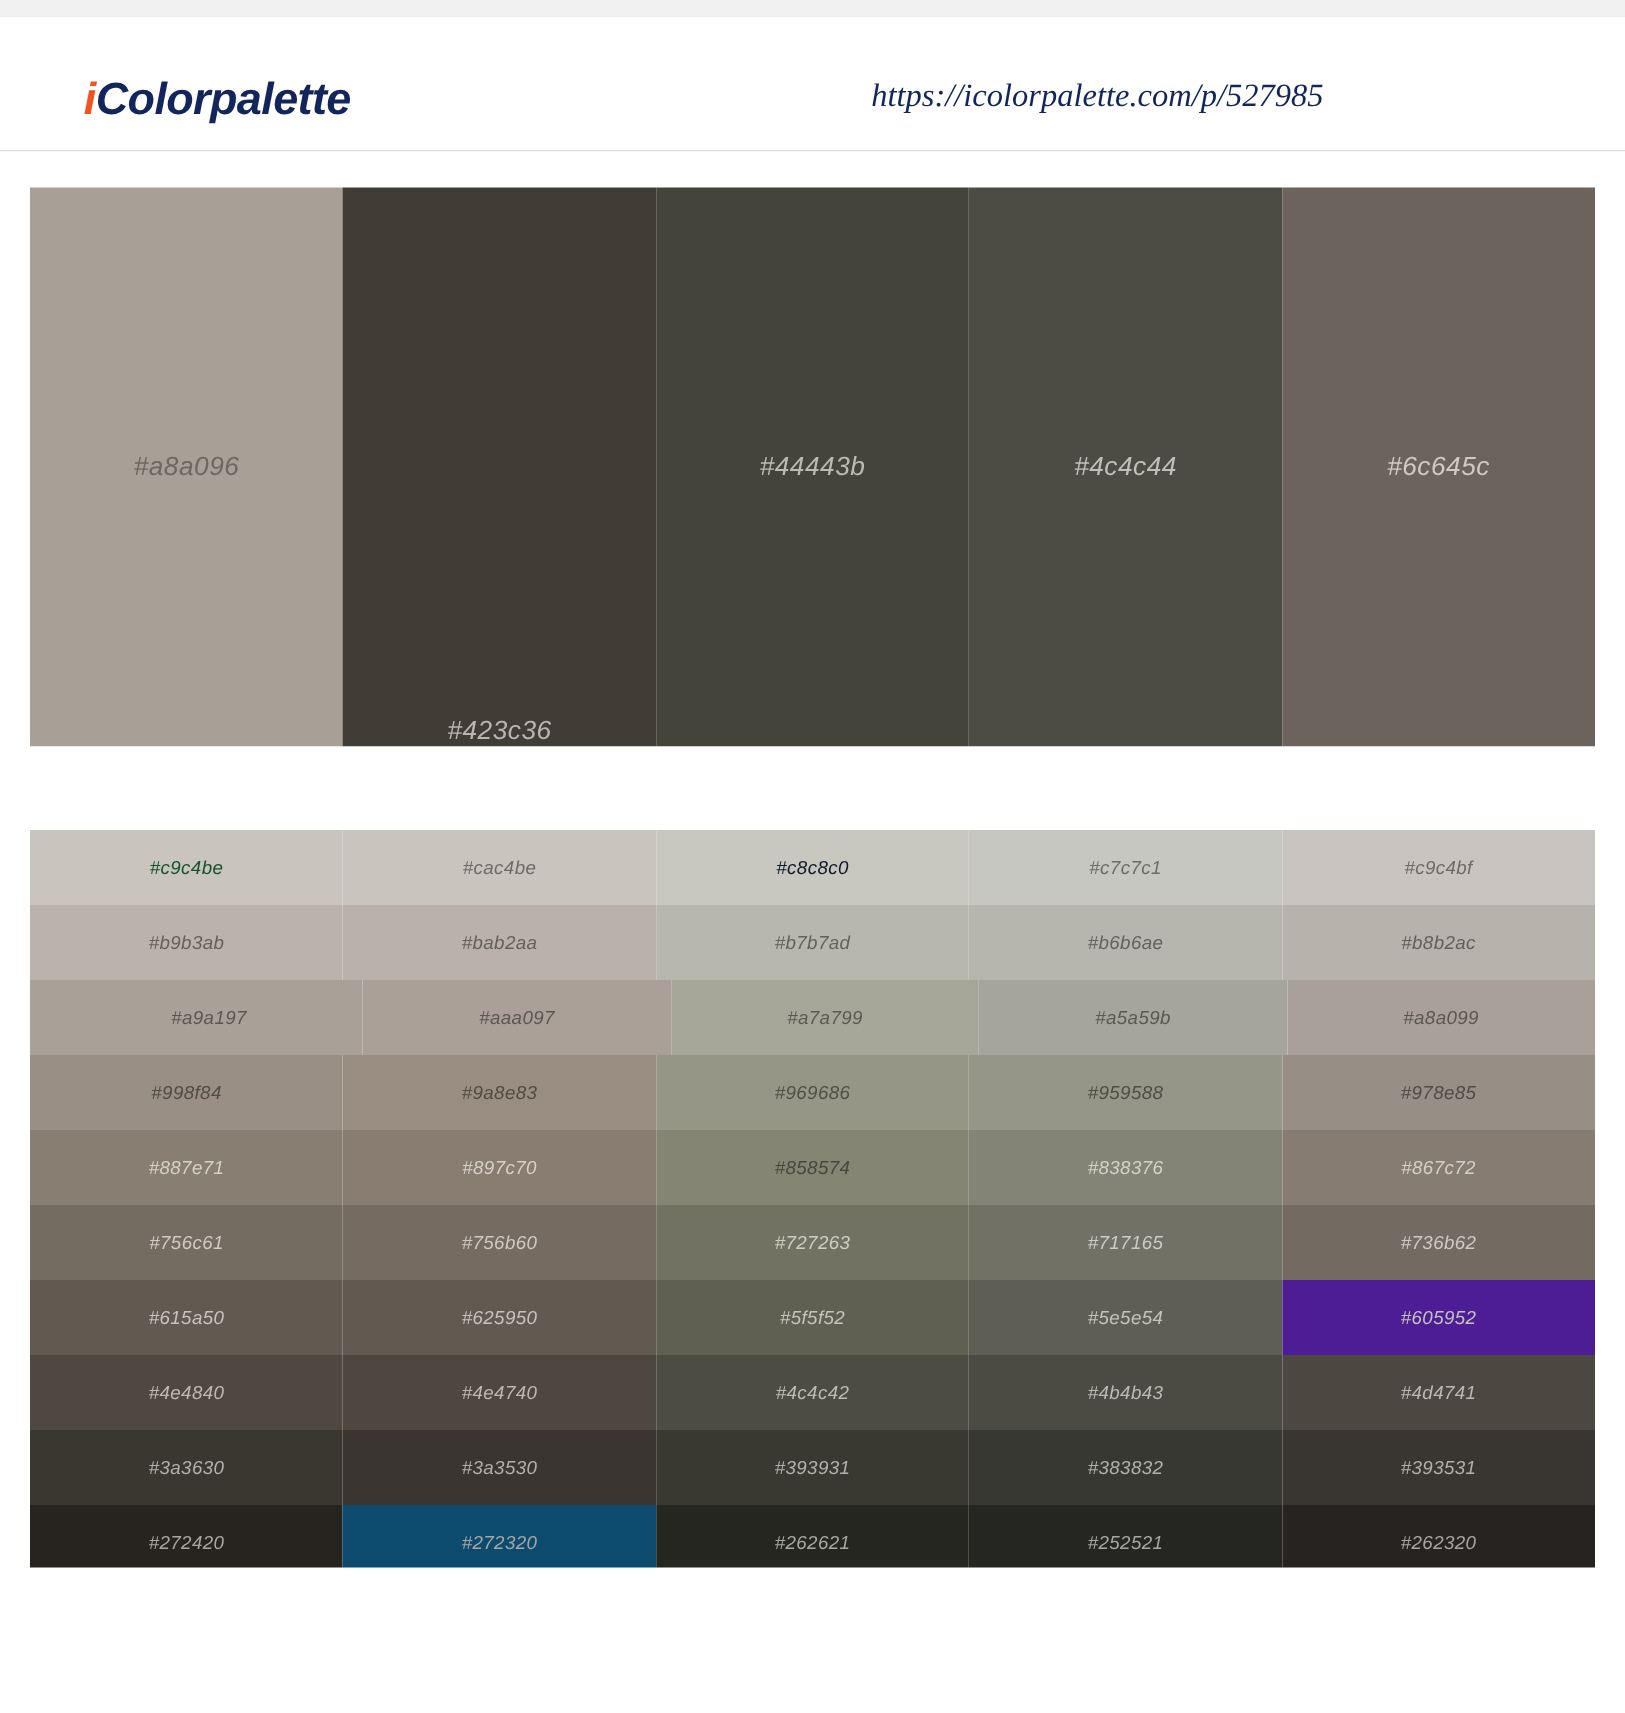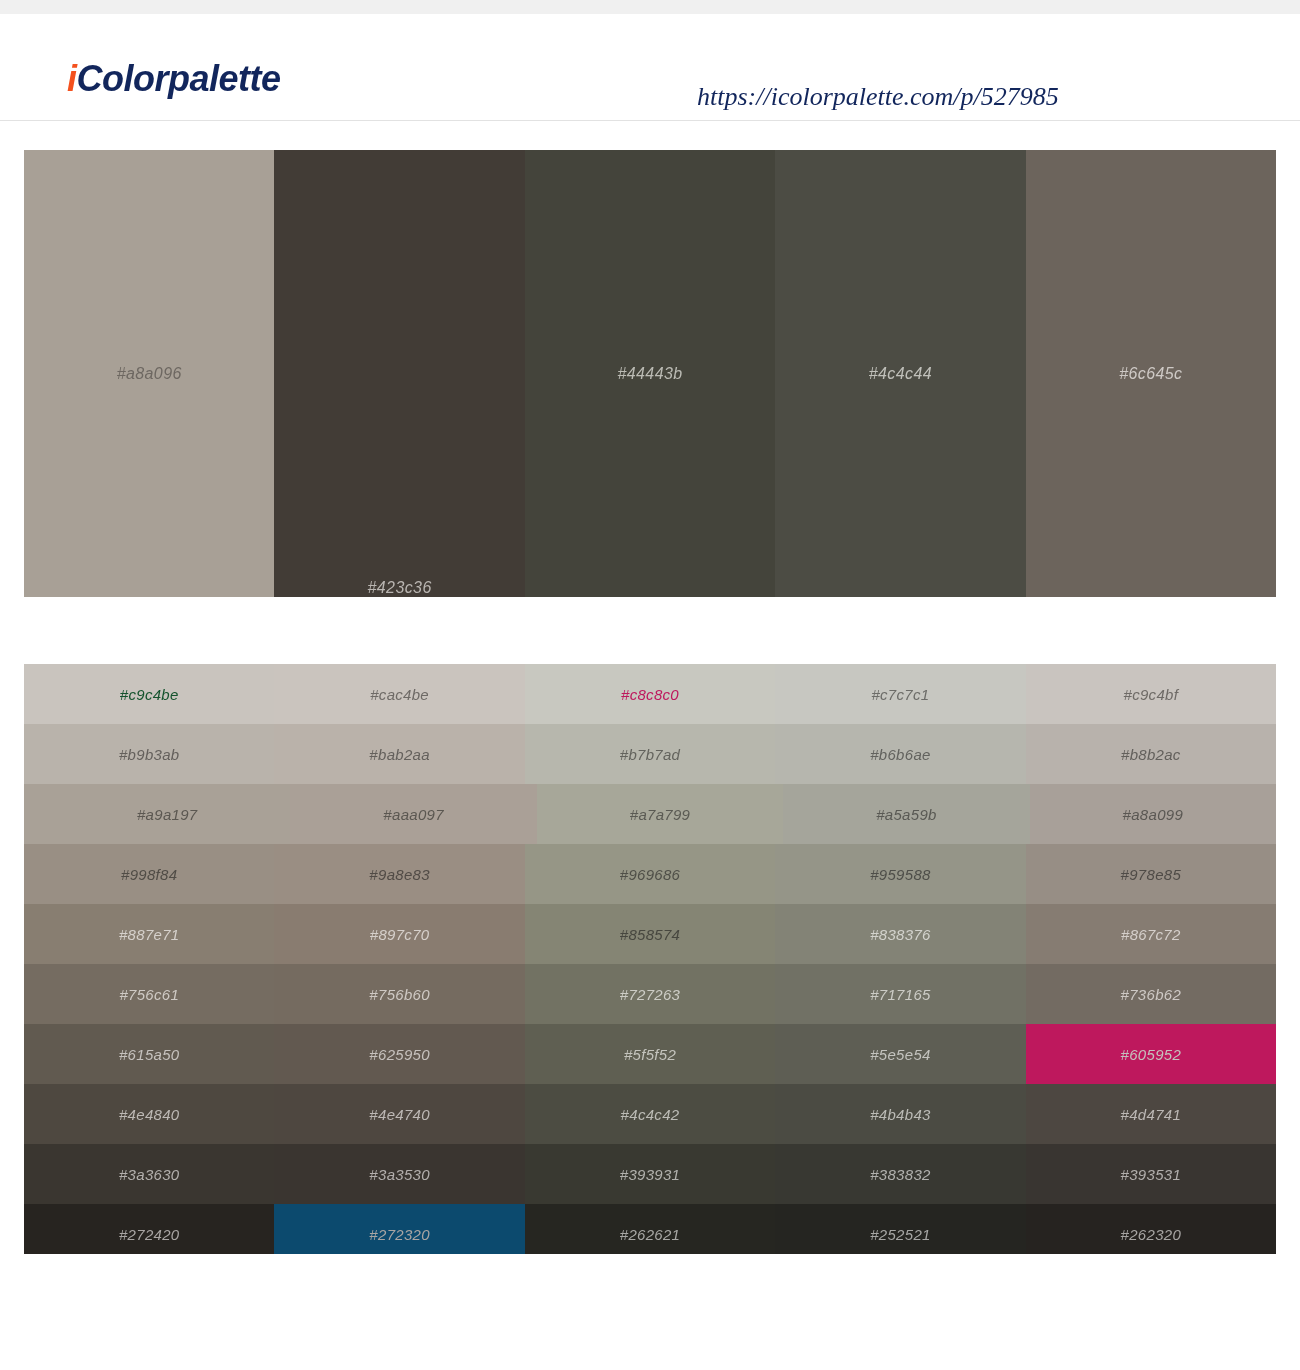--- a/index.html
+++ b/index.html
@@ -44,21 +44,21 @@
     font-weight: bold;
     letter-spacing: -0.5px;
     white-space: nowrap;
   }
   .logo .logo-i { color: #f4511e; }
   .logo .logo-rest { color: #12265c; }
 
   .page-url {
     position: absolute;
     left: 697px;
-    top: 68px;
+    top: 48px;
     font-family: "Liberation Serif", serif;
     font-size: 26px;
     color: #12265c;
     white-space: nowrap;
   }
 
   
   .swatch-band {
     position: absolute;
     left: 24px;
@@ -68,21 +68,21 @@
     display: flex;
   }
   .swatch {
     flex: 1 1 0;
     position: relative;
     display: flex;
     align-items: center;
     justify-content: center;
   }
   .swatch-label {
-    font-size: 16px;
+    font-size: 21px;
     letter-spacing: 0.4px;
     white-space: nowrap;
   }
 
   
   .shades-table {
     position: absolute;
     left: 24px;
     top: 664px;
     width: 1252px;
@@ -143,21 +143,21 @@
       </div>
       <div class="swatch" style="background: rgb(108, 100, 92);">
         <span class="swatch-label" style="color: rgb(207, 202, 198);">#6c645c</span>
       </div>
     </div>
 
   <div class="shades-table">
       <div class="shade-row">
         <div class="shade-cell" style="background: rgb(201, 196, 190); color: #14532d;">#c9c4be</div>
         <div class="shade-cell" style="background: rgb(202, 196, 190); color: rgb(110, 106, 102);">#cac4be</div>
-        <div class="shade-cell" style="background: rgb(200, 200, 192); color: #be185d; text-align: center;">#c8c8c0</div>
+        <div class="shade-cell" style="background: rgb(200, 200, 192); color: #0f172a; text-align: center;">#c8c8c0</div>
         <div class="shade-cell" style="background: rgb(199, 199, 193); color: rgb(108, 108, 104);">#c7c7c1</div>
         <div class="shade-cell" style="background: rgb(201, 196, 191); color: rgb(110, 106, 102);">#c9c4bf</div>
       </div>
       <div class="shade-row">
         <div class="shade-cell" style="background: rgb(185, 179, 171); color: rgb(100, 96, 92);">#b9b3ab</div>
         <div class="shade-cell" style="background: rgb(186, 178, 170); color: rgb(100, 96, 92);">#bab2aa</div>
         <div class="shade-cell" style="background: rgb(183, 183, 173); color: rgb(99, 99, 93);">#b7b7ad</div>
         <div class="shade-cell" style="background: rgb(182, 182, 174); color: rgb(98, 98, 94);">#b6b6ae</div>
         <div class="shade-cell" style="background: rgb(184, 178, 172); color: rgb(99, 96, 92);">#b8b2ac</div>
       </div>
@@ -187,21 +187,21 @@
         <div class="shade-cell" style="background: rgb(117, 107, 96); color: rgb(207, 201, 196);">#756b60</div>
         <div class="shade-cell" style="background: rgb(114, 114, 99); color: rgb(205, 205, 198);">#727263</div>
         <div class="shade-cell" style="background: rgb(113, 113, 101); color: rgb(204, 204, 198);">#717165</div>
         <div class="shade-cell" style="background: rgb(115, 107, 98); color: rgb(206, 201, 197);">#736b62</div>
       </div>
       <div class="shade-row">
         <div class="shade-cell" style="background: rgb(97, 90, 80); color: rgb(198, 194, 190);">#615a50</div>
         <div class="shade-cell" style="background: rgb(98, 89, 80); color: rgb(198, 193, 189);">#625950</div>
         <div class="shade-cell" style="background: rgb(95, 95, 82); color: rgb(196, 196, 189);">#5f5f52</div>
         <div class="shade-cell" style="background: rgb(94, 94, 84); color: rgb(195, 195, 190);">#5e5e54</div>
-        <div class="shade-cell" style="background: #be185d; color: rgb(197, 193, 189);">#605952</div>
+        <div class="shade-cell" style="background: #4c1d95; color: rgb(197, 193, 189);">#605952</div>
       </div>
       <div class="shade-row">
         <div class="shade-cell" style="background: rgb(78, 72, 64); color: rgb(189, 185, 181);">#4e4840</div>
         <div class="shade-cell" style="background: rgb(78, 71, 64); color: rgb(189, 184, 181);">#4e4740</div>
         <div class="shade-cell" style="background: rgb(76, 76, 66); color: rgb(188, 188, 182);">#4c4c42</div>
         <div class="shade-cell" style="background: rgb(75, 75, 67); color: rgb(187, 187, 182);">#4b4b43</div>
         <div class="shade-cell" style="background: rgb(77, 71, 65); color: rgb(188, 184, 181);">#4d4741</div>
       </div>
       <div class="shade-row">
         <div class="shade-cell" style="background: rgb(58, 54, 48); color: rgb(179, 176, 173);">#3a3630</div>

